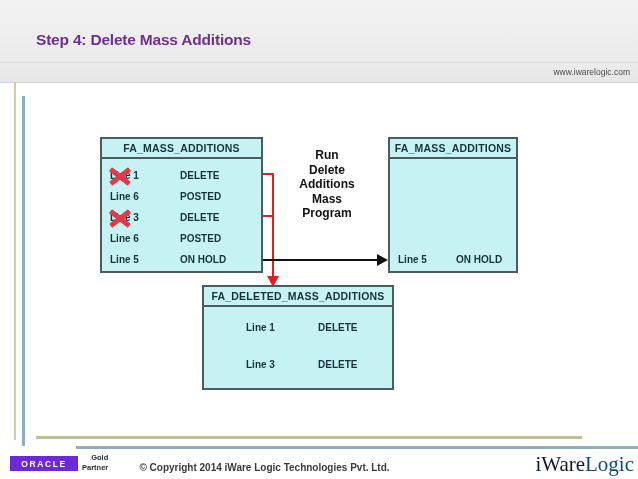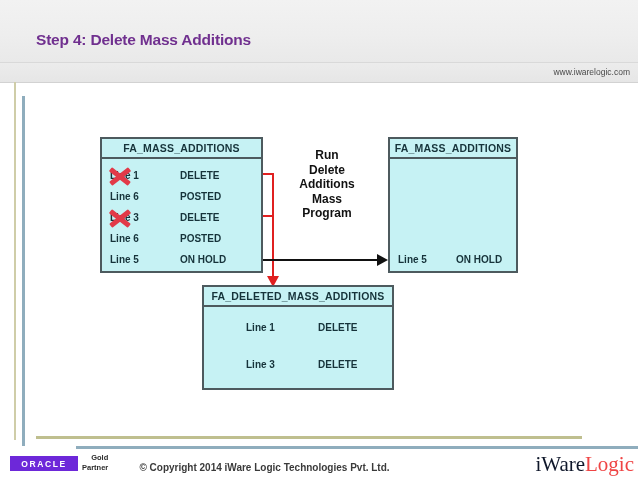--- a/index.html
+++ b/index.html
@@ -82,21 +82,21 @@
     position: absolute; left: 0; top: 462px; width: 529px;
     text-align: center;
     font-size: 10px; font-weight: bold; color: #3a3a3a;
   }
   .iware-logo {
     position: absolute; right: 4px; top: 452px;
     font-family: "Liberation Serif", serif;
     font-size: 21px; white-space: nowrap;
   }
   .iware-logo .a { color: #0f172a; }
-  .iware-logo .b { color: #ef4444; }
+  .iware-logo .b { color: #0c4a6e; }
 
   
   #diagram {
     position: absolute; left: 0; top: 90px; width: 638px; height: 330px;
   }
   .tbl {
     position: absolute;
     background: #c6f2f4;
     border: 2px solid #4d5a5e;
   }

